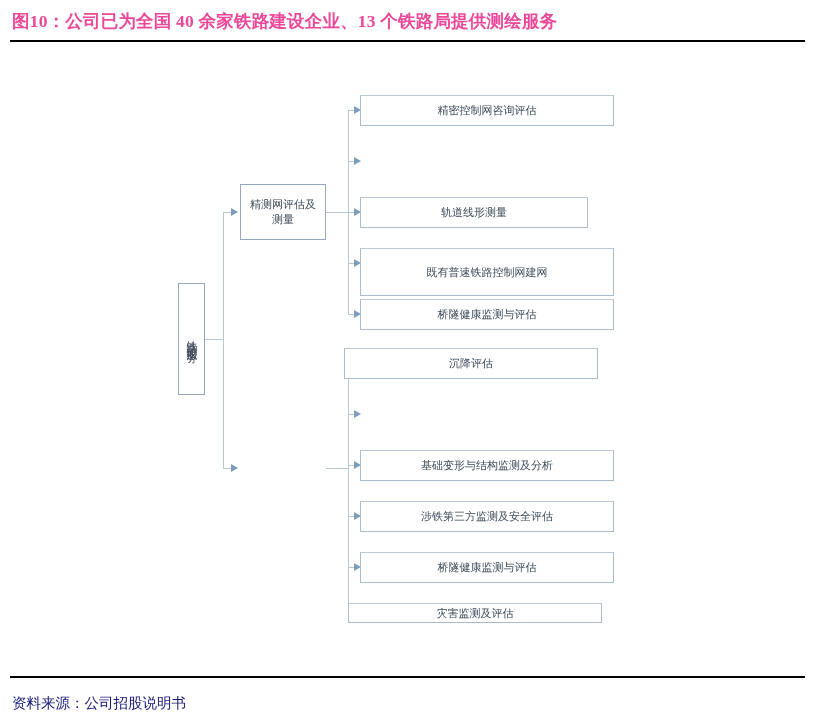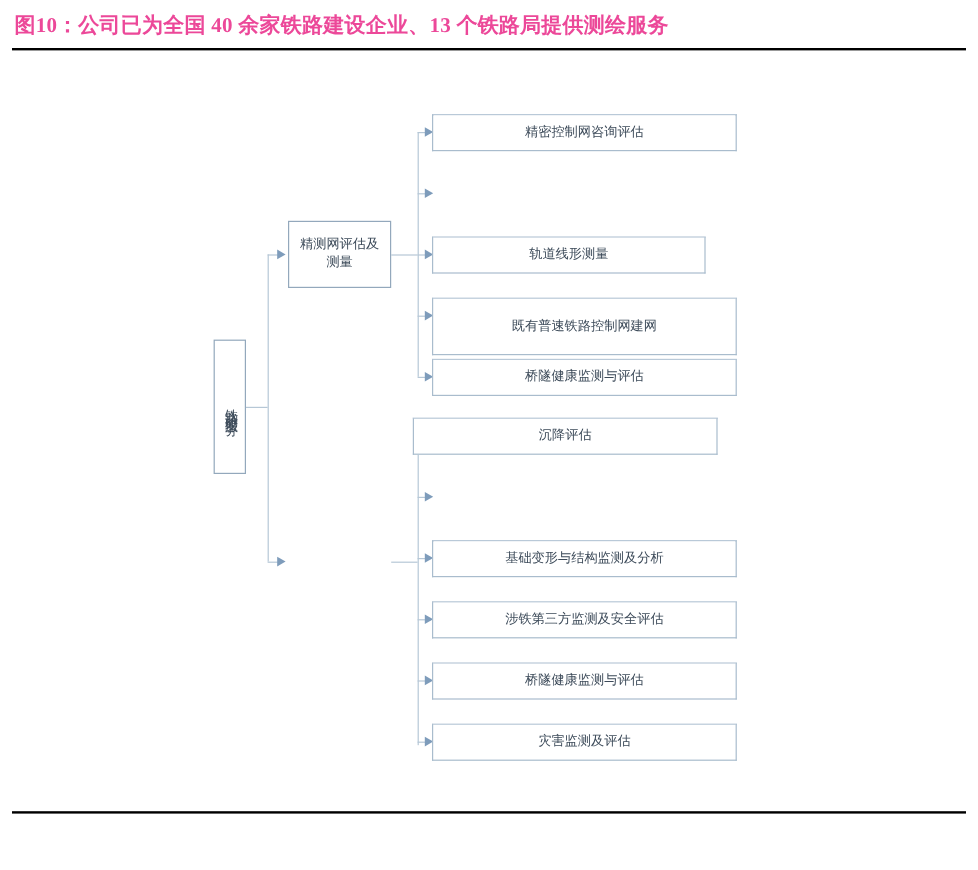--- a/index.html
+++ b/index.html
@@ -151,19 +151,20 @@
     <div class="ln h" style="left:348px;top:523px;width:11px;"></div>
     <div class="arrow" style="left:354px;top:518.5px;"></div>
 
     <div class="ln h" style="left:348px;top:574px;width:11px;"></div>
     <div class="arrow" style="left:354px;top:569.5px;"></div>
 
     <div class="node leaf" style="left:344px;top:304px;width:254px;height:31px;">沉降评估</div>
     <div class="node leaf" style="left:360px;top:406px;width:254px;height:31px;">基础变形与结构监测及分析</div>
     <div class="node leaf" style="left:360px;top:508px;width:254px;height:31px;">桥隧健康监测与评估</div>
     <div class="node leaf" style="left:360px;top:457px;width:254px;height:31px;">涉铁第三方监测及安全评估</div>
-    <div class="node leaf" style="left:360px;top:559px;width:254px;height:31px;">灾害监测及评估</div>
+    <div class="node leaf" style="left:348px;top:559px;width:254px;height:20px;">灾害监测及评估</div>
 
   </div>
 
   <div class="rule-bottom"></div>
+  <div class="src-note">资料来源：公司招股说明书</div>
 
 </div>
 
 </body></html>

